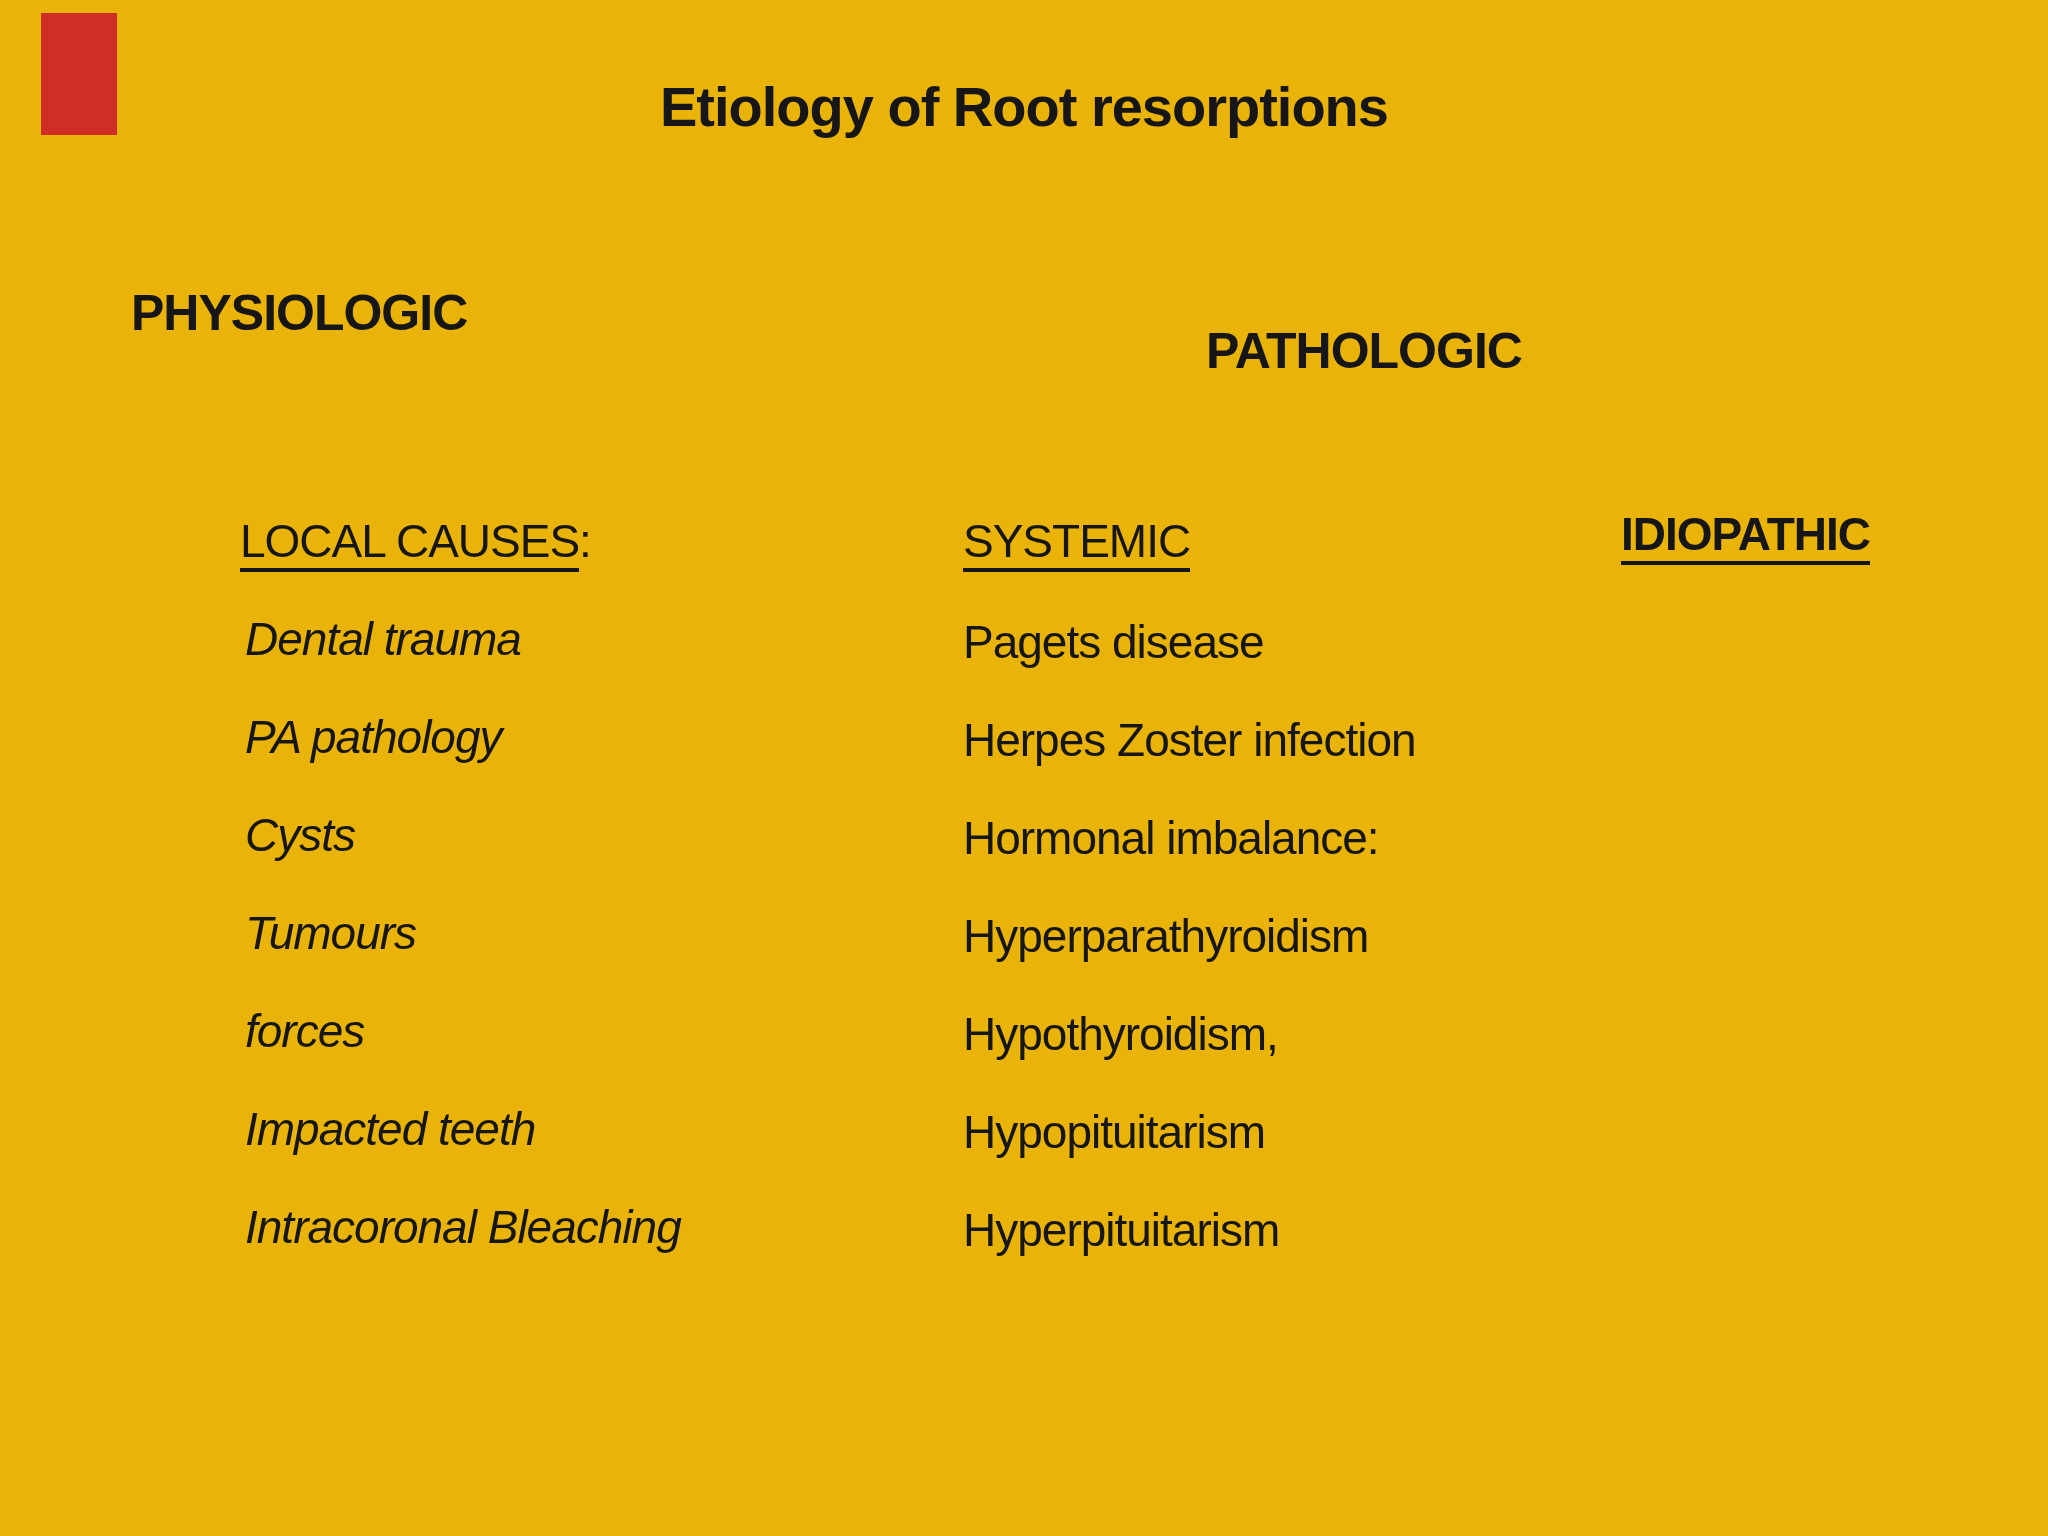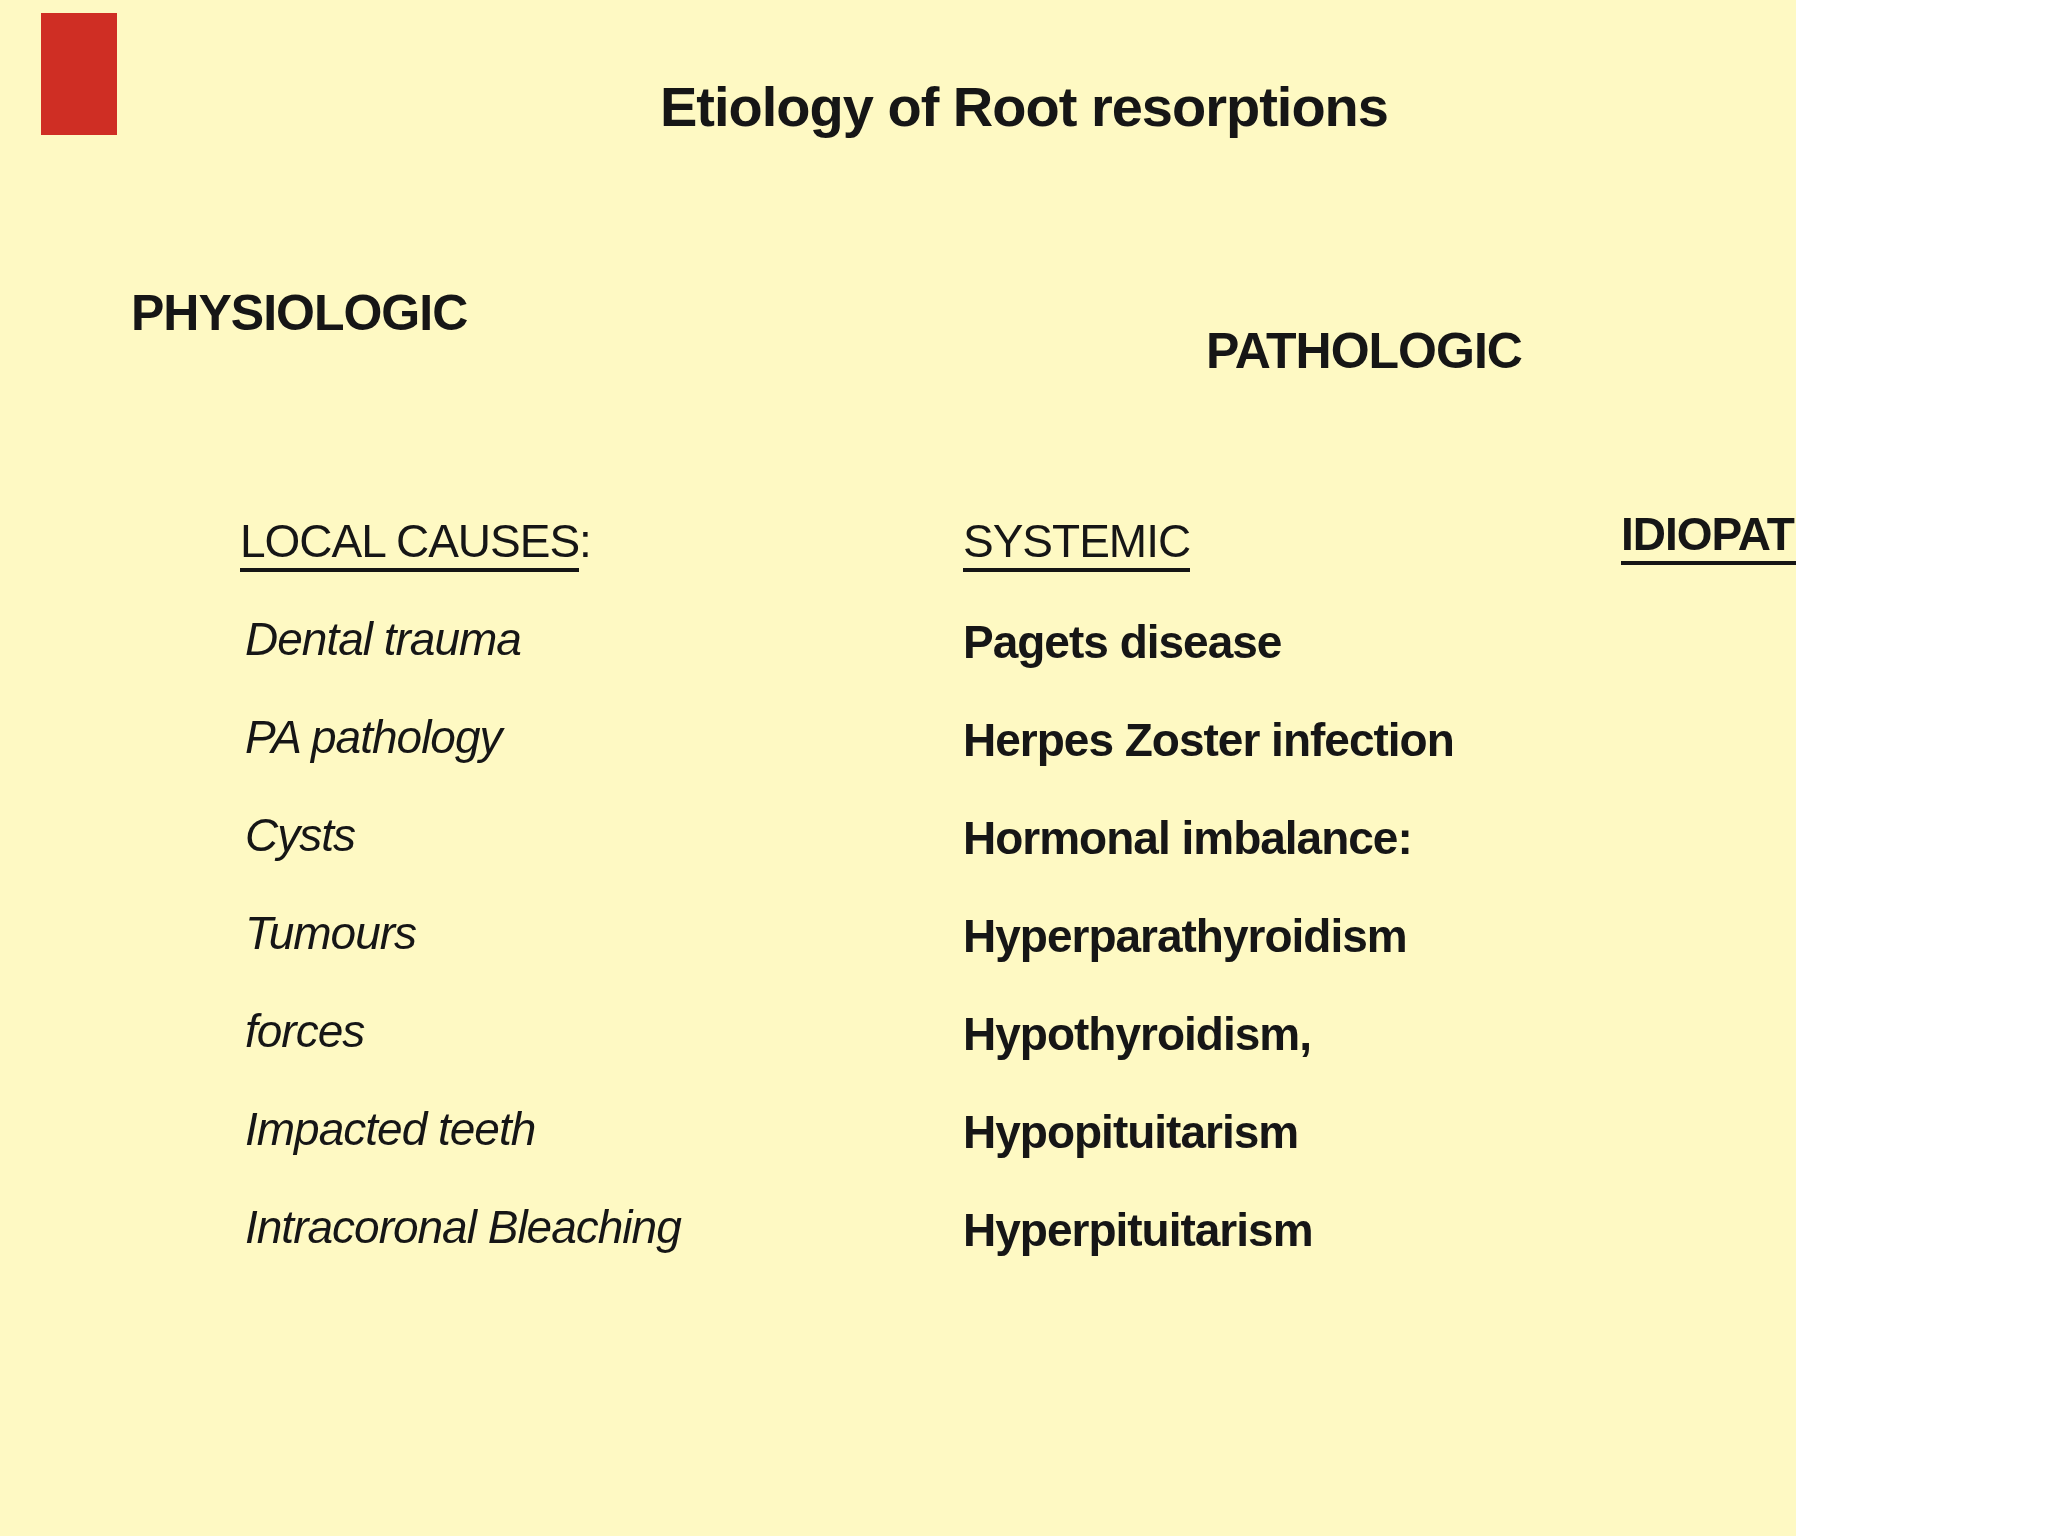--- a/index.html
+++ b/index.html
@@ -2,23 +2,23 @@
 <html><head>
 <meta charset="utf-8">
 <style>
   html, body {
     margin: 0;
     padding: 0;
     background: #ffffff;
   }
   .slide {
     position: relative;
-    width: 1796px;
+    width: 2048px;
     height: 1536px;
-    background: #fef9c3;
+    background: #eab308;
     overflow: hidden;
     font-family: "Liberation Sans", "DejaVu Sans", sans-serif;
     color: #161616;
   }
   .ribbon {
     position: absolute;
     left: 41px;
     top: 13px;
     width: 76px;
     height: 122px;
@@ -62,21 +62,21 @@
     padding-bottom: 4px;
     border-bottom: 4px solid #161616;
   }
   .list {
     position: absolute;
     font-size: 46px;
     letter-spacing: -1px;
     white-space: nowrap;
   }
   .list.local    { left: 245px; top: 590px; font-style: italic; }
-  .list.systemic { left: 963px; top: 593px; font-weight: bold; }
+  .list.systemic { left: 963px; top: 593px; }
   .list .row {
     height: 98px;
     line-height: 98px;
   }
 </style>
 </head>
 <body>
 
 <div class="slide">
 

